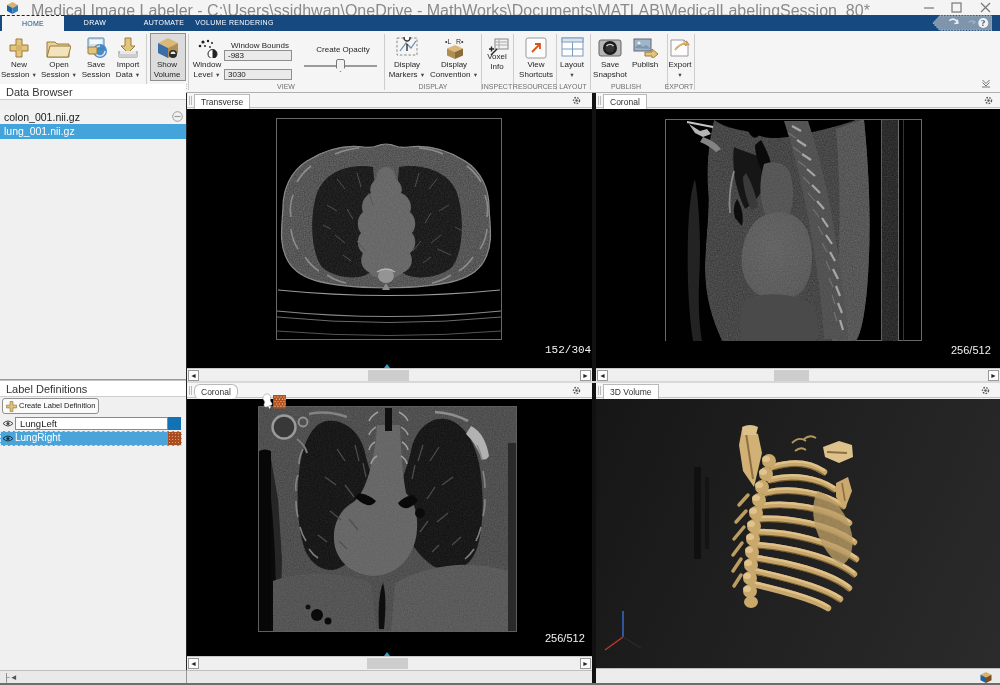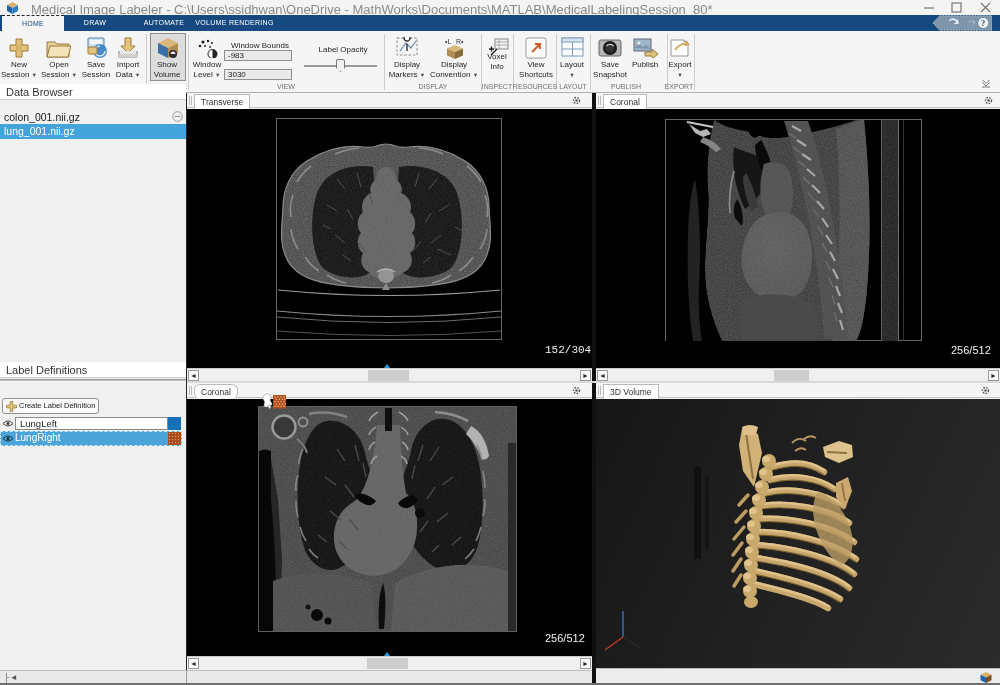--- a/index.html
+++ b/index.html
@@ -1,21 +1,21 @@
 <!DOCTYPE html>
 <html><head>
 <meta charset="utf-8">
 <style>
   * { margin:0; padding:0; box-sizing:border-box; }
   html,body { width:1000px; height:685px; overflow:hidden; font-family:"Liberation Sans", sans-serif; }
   body { position:relative; background:#f0f0f0; }
   .abs { position:absolute; }
   
   #titlebar { left:0; top:0; width:1000px; height:15px; background:#f4f4f4; }
-  #title-text { left:31px; top:2px; font-size:13px; color:#8a8a8a; white-space:nowrap; }
+  #title-text { left:31px; top:2px; font-size:16px; color:#8a8a8a; white-space:nowrap; }
   
   #tabstrip { left:0; top:15px; width:1000px; height:16px; background:#16497f; }
   .tab { position:absolute; top:15px; height:16px; color:#fff; font-size:7px; line-height:16px; letter-spacing:0.3px; text-align:center; }
   #tab-home { left:2px; width:62px; background:#f5f5f5; color:#16497f; border-top:1px dashed #222; }
   
   #ribbon { left:0; top:31px; width:1000px; height:62px; background:#f5f5f5; border-bottom:1px solid #b0b0b0; }
   .rsep { position:absolute; top:34px; height:56px; width:1px; background:#cdcdcd; }
   .seclabel { position:absolute; top:83px; font-size:7px; color:#707070; text-align:center; }
   .rbtn { position:absolute; text-align:center; font-size:8px; color:#252525; line-height:10px; }
   .ricon { position:absolute; }
@@ -131,21 +131,21 @@
       <circle cx="4" cy="8" r="1.3" fill="#222"></circle>
       <circle cx="9" cy="8" r="1" fill="#222"></circle>
       <circle cx="14" cy="9" r="0.9" fill="#222"></circle>
       <path d="M12,16 a4.5,4.5 0 0 1 9,0 a4.5,4.5 0 0 1 -9,0 z" fill="#fff" stroke="#222"></path>
       <path d="M16.5,11.5 a4.5,4.5 0 0 1 0,9 z" fill="#222"></path>
     </svg>
   <div class="rbtn" style="left:177px;top:60px;width:60px;">Window<br>Level <span class="darr">▼</span></div>
   <div class="abs" style="left:229px;top:41px;width:62px;font-size:8px;color:#252525;text-align:center;">Window Bounds</div>
   <div class="abs" style="left:224px;top:50px;width:68px;height:11px;background:#eaeaea;border:1px solid #8f8f8f;font-size:8px;color:#222;line-height:9px;padding-left:3px;">-983</div>
   <div class="abs" style="left:224px;top:69px;width:68px;height:11px;background:#eaeaea;border:1px solid #8f8f8f;font-size:8px;color:#222;line-height:9px;padding-left:3px;">3030</div>
-  <div class="abs" style="left:310px;top:45px;width:66px;font-size:8px;color:#252525;text-align:center;">Label Opacity</div>
+  <div class="abs" style="left:310px;top:45px;width:66px;font-size:8px;color:#252525;text-align:center;">Create Opacity</div>
   <div class="abs" style="left:304px;top:65px;width:73px;height:2px;background:#9a9a9a;"></div>
   <div class="abs" style="left:336px;top:59px;width:9px;height:13px;background:#f2f2f2;border:1px solid #777;border-radius:2px;clip-path:polygon(0 0,100% 0,100% 70%,50% 100%,0 70%);"></div>
 
   <svg class="ricon" style="left:396px;top:37px" width="23" height="22" viewBox="0 0 23 22">
       <rect x="1" y="1" width="20" height="17" fill="none" stroke="#888" stroke-dasharray="2.5,1.8"></rect>
       <path d="M4,14 L10,6 L15,11 L20,4" stroke="#6b88a8" stroke-width="1.2" fill="none"></path>
       <path d="M11,4 a3,3 0 1 1 0.1,0 z M11,7 l0,7" stroke="#222" stroke-width="1.3" fill="#fff"></path>
     </svg>
   <div class="rbtn" style="left:377px;top:60px;width:60px;">Display<br>Markers <span class="darr">▼</span></div>
   <svg class="ricon" style="left:443px;top:36px" width="24" height="23" viewBox="0 0 24 23">
@@ -211,21 +211,21 @@
 <div class="abs" id="leftsep"></div>
 <div class="phead" style="top:84px;">Data Browser</div>
 <div class="abs" style="left:0;top:110px;width:186px;height:14px;background:#f2f2f2;font-size:10.5px;color:#1a1a1a;line-height:14px;padding-left:4px;">colon_001.nii.gz
   <svg class="abs" style="right:3px;top:1px" width="11" height="11" viewBox="0 0 11 11">
       <circle cx="5.5" cy="5.5" r="4.8" fill="none" stroke="#9a9a9a"></circle>
       <line x1="2.5" y1="5.5" x2="8.5" y2="5.5" stroke="#9a9a9a" stroke-width="1.2"></line>
     </svg>
 </div>
 <div class="abs" style="left:0;top:124px;width:186px;height:15px;background:#42a4da;font-size:10.5px;color:#fff;line-height:15px;padding-left:4px;">lung_001.nii.gz</div>
 <div class="abs" style="left:0;top:379px;width:186px;height:2px;background:#c2c2c2;border-top:1px solid #9a9a9a;"></div>
-<div class="phead" style="top:362px;">Label Definitions</div>
+<div class="phead" style="top:381px;">Label Definitions</div>
 <div class="abs" style="left:2px;top:398px;width:97px;height:16px;background:#fafafa;border:1px solid #8f8f8f;border-radius:3px;font-size:7.5px;color:#222;line-height:14px;">
   <svg class="abs" style="left:3px;top:2px" width="11" height="11" viewBox="0 0 12 12">
       <path d="M4.5,0.5 h3 v4 h4 v3 h-4 v4 h-3 v-4 h-4 v-3 h4 z" fill="#e2c178" stroke="#9a7d3a" stroke-width="0.8"></path>
     </svg>
   <span style="margin-left:16px;">Create Label Definition</span>
 </div>
 
 <div class="abs" style="left:0;top:417px;width:186px;height:13px;">
   <svg class="abs" style="left:3px;top:3px" width="10" height="7" viewBox="0 0 10 7">
       <path d="M0,3.5 Q5,-1.5 10,3.5 Q5,8.5 0,3.5z" fill="none" stroke="#444"></path>

